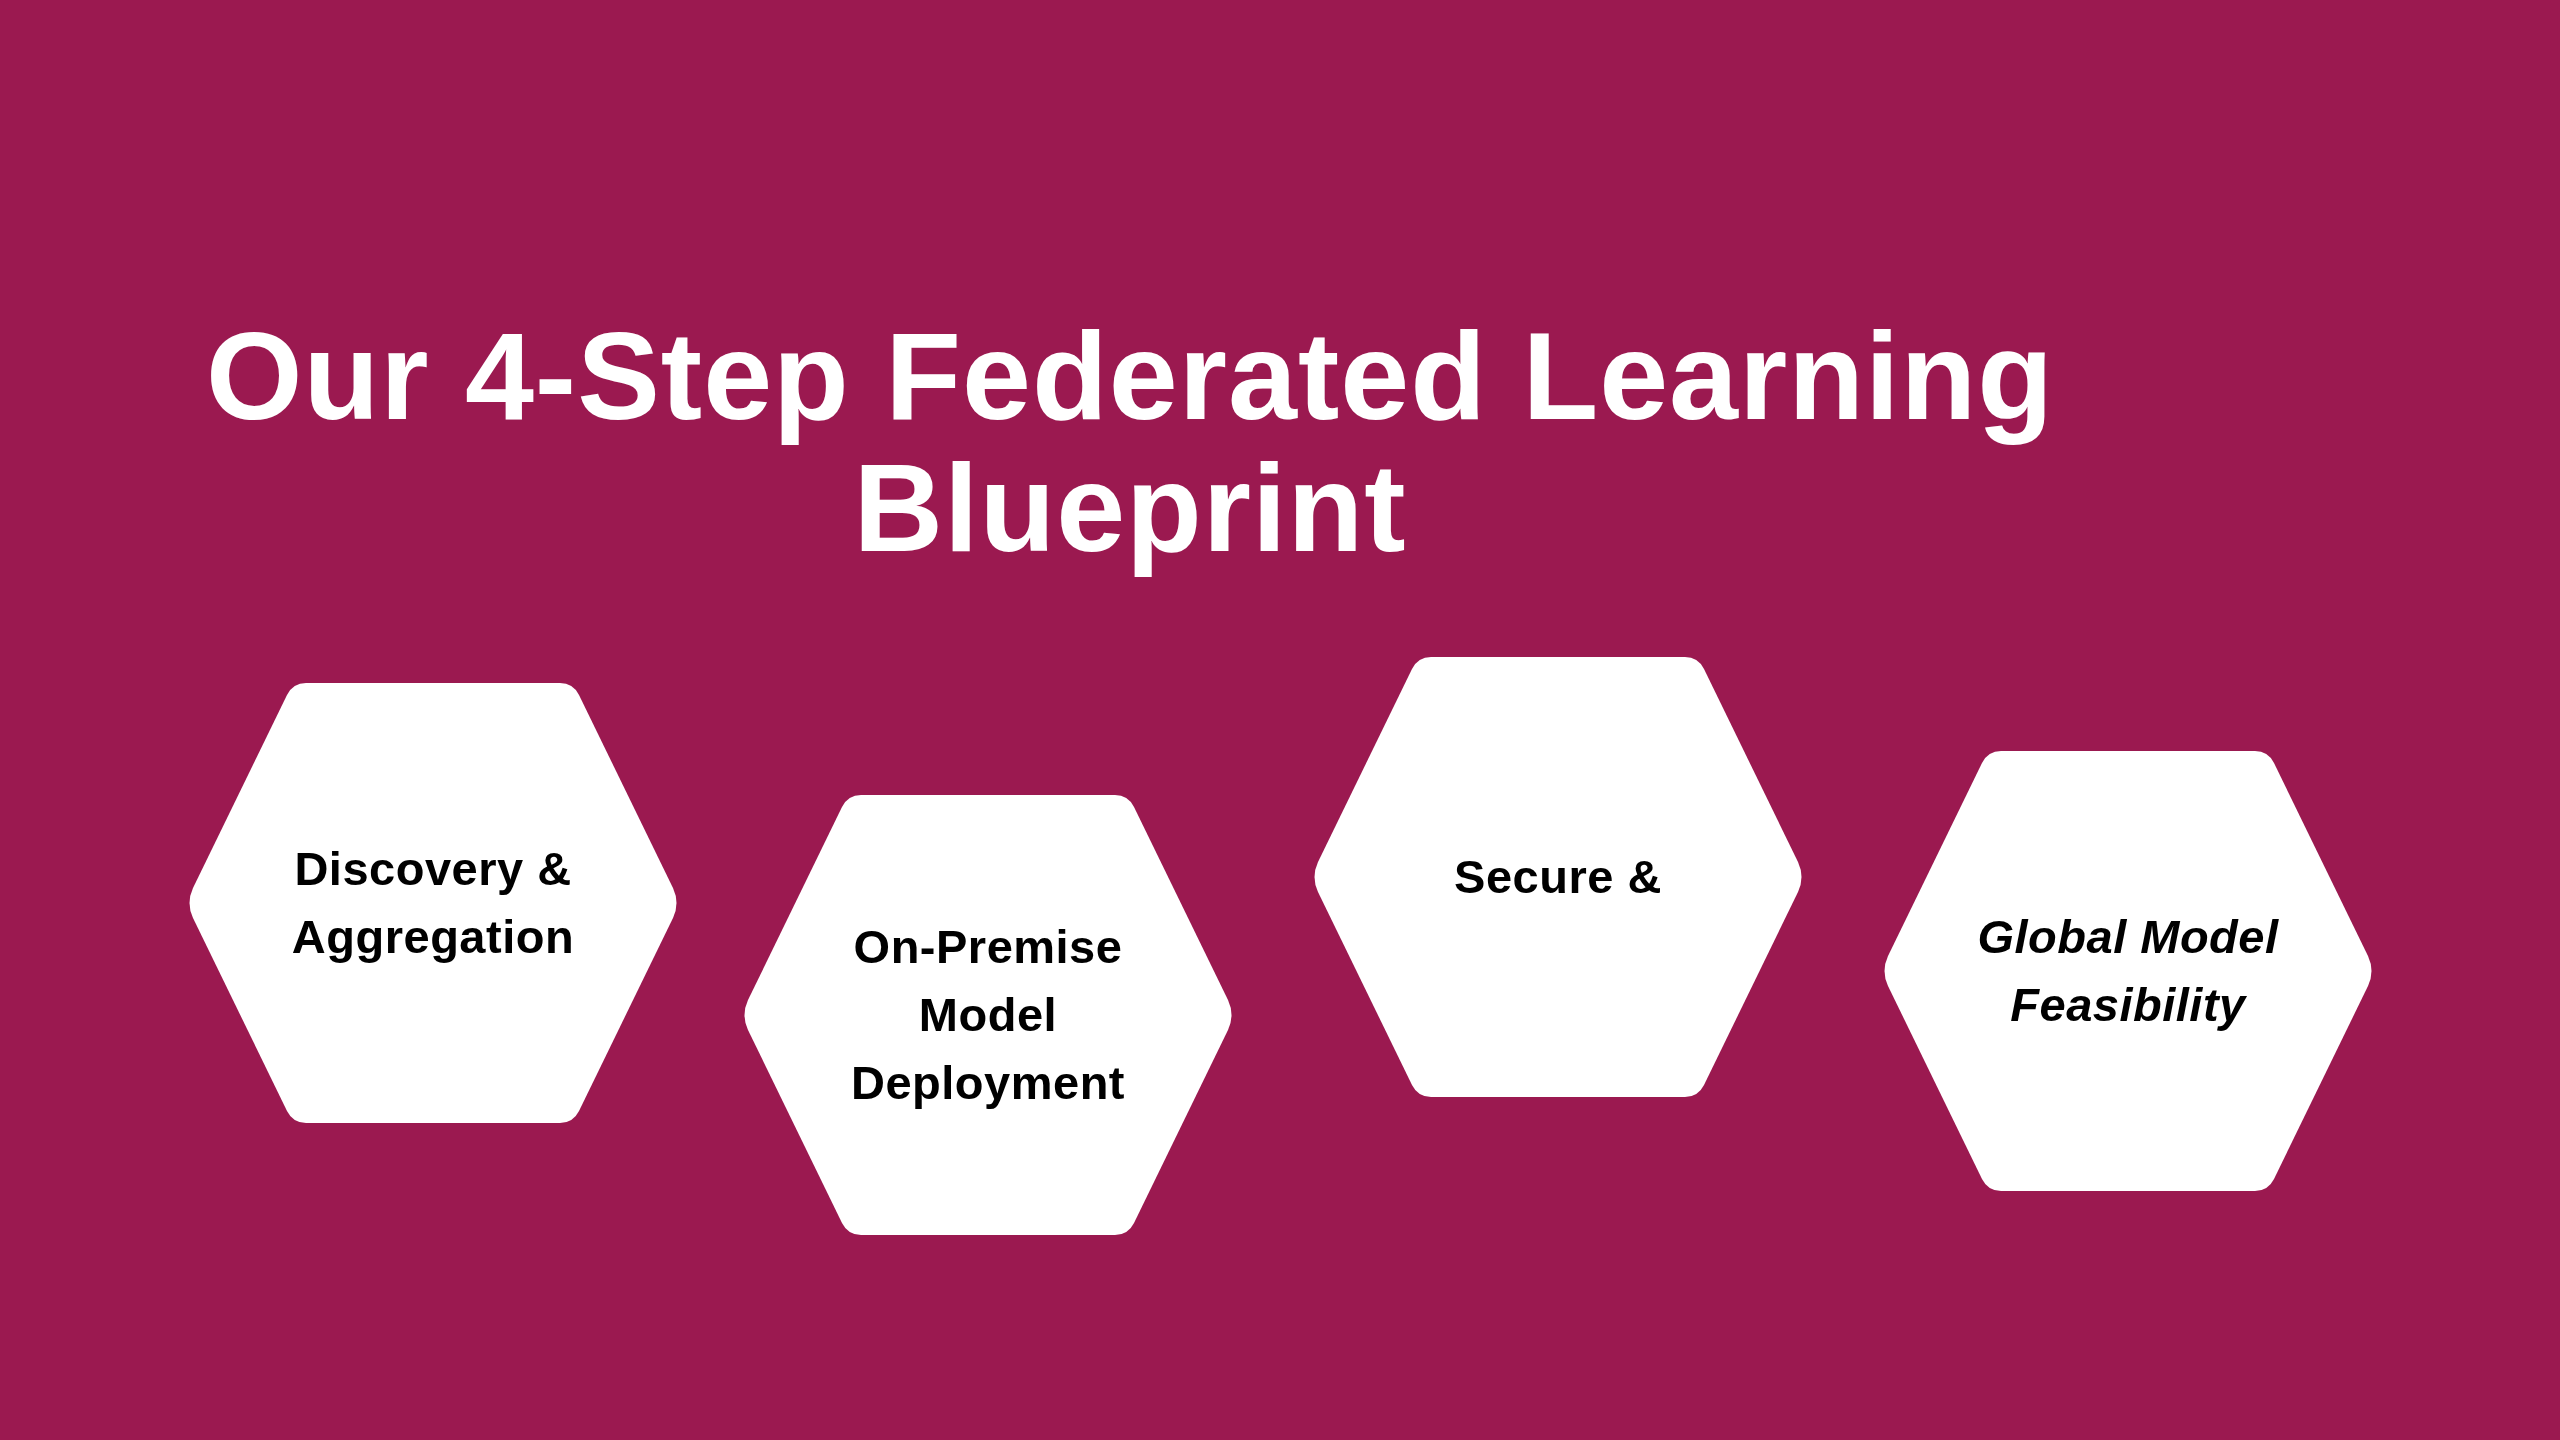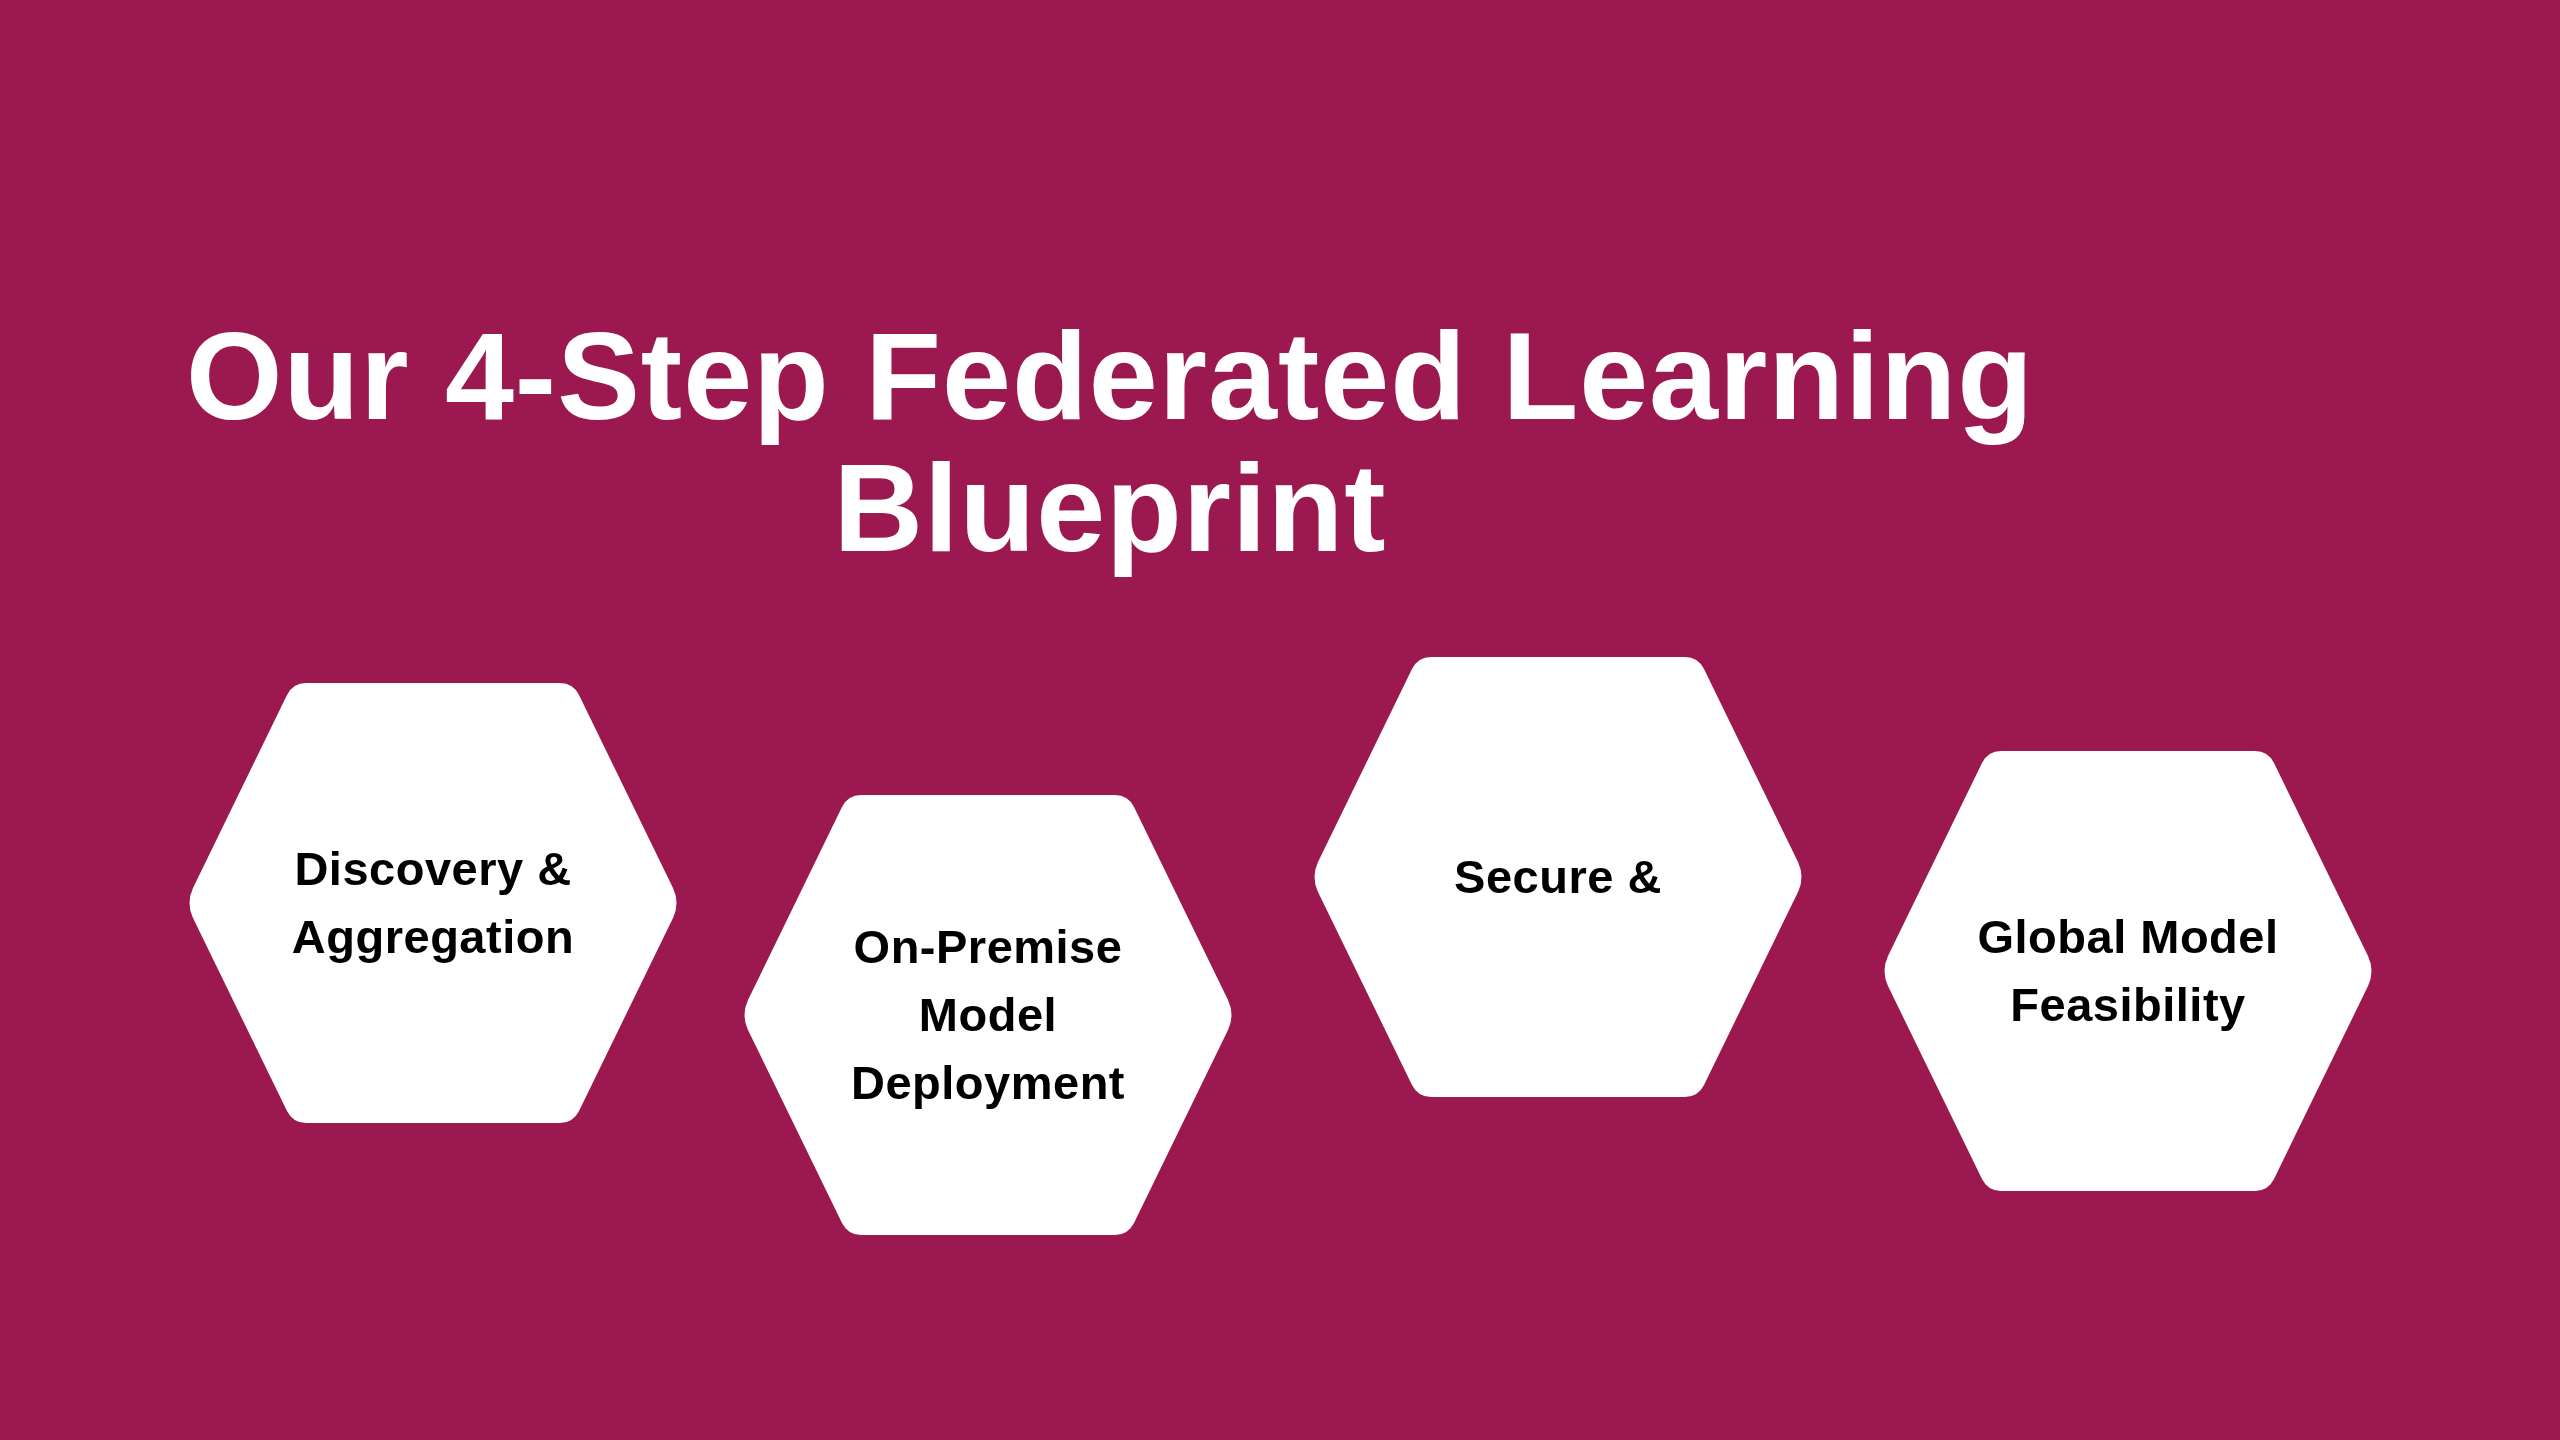--- a/index.html
+++ b/index.html
@@ -19,20 +19,21 @@
     left: 0;
     width: 2220px;
     top: 310px;
     text-align: center;
     color: #FFFFFF;
     font-weight: 700;
     font-size: 124px;
     line-height: 132px;
     letter-spacing: 1px;
     margin: 0;
+    padding-left: 20px;
   }
   .title span { display: block; }
   .hex {
     position: absolute;
     width: 490px;
     height: 440px;
   }
   .hex svg {
     position: absolute;
     left: 0; top: 0;
@@ -53,21 +54,21 @@
     color: #000000;
     font-weight: 700;
     font-size: 47px;
     line-height: 68px;
     letter-spacing: 0.5px;
   }
   .hex-label span { display: block; white-space: nowrap; }
   .step-1 { left: 188px;  top: 683px; }
   .step-2 { left: 743px;  top: 751px; margin-top: 44px; }
   .step-3 { left: 1313px; top: 657px; }
-  .step-4 { left: 1883px; top: 751px; }
+  .step-4 { left: 1883px; top: 751px; font-style: italic; }
 </style>
 </head>
 <body>
 
 <h1 class="title">
   <span>Our 4-Step Federated Learning</span>
   <span>Blueprint</span>
 </h1>
 
 <div class="hex step-1">

